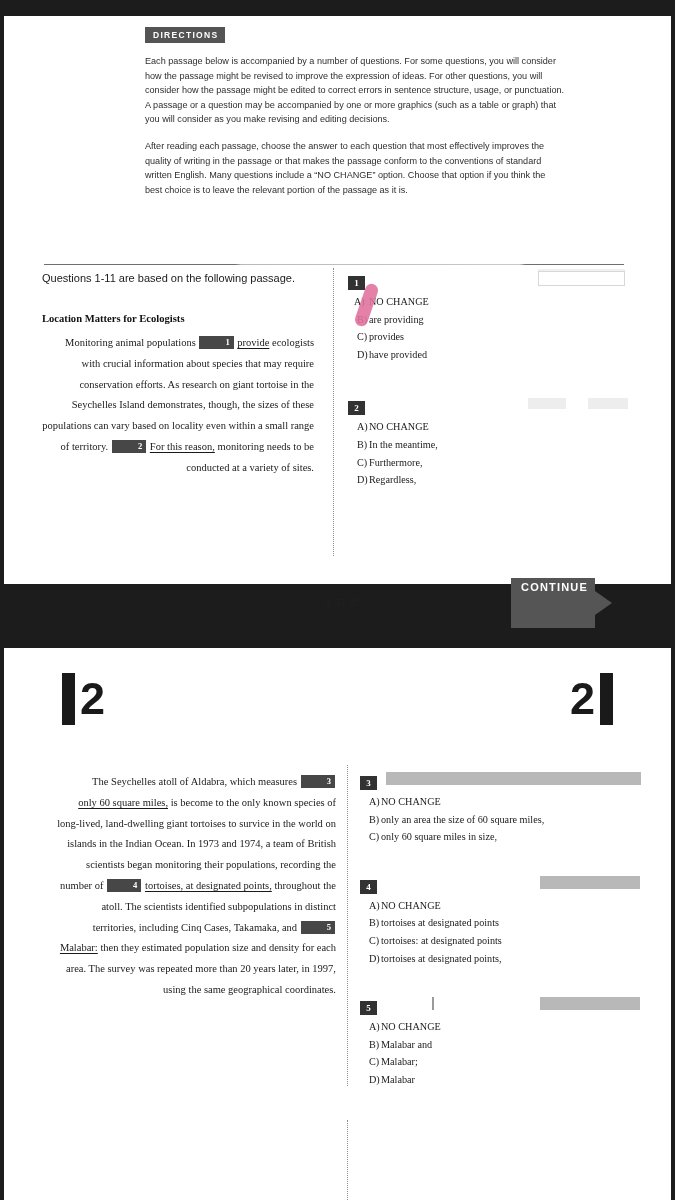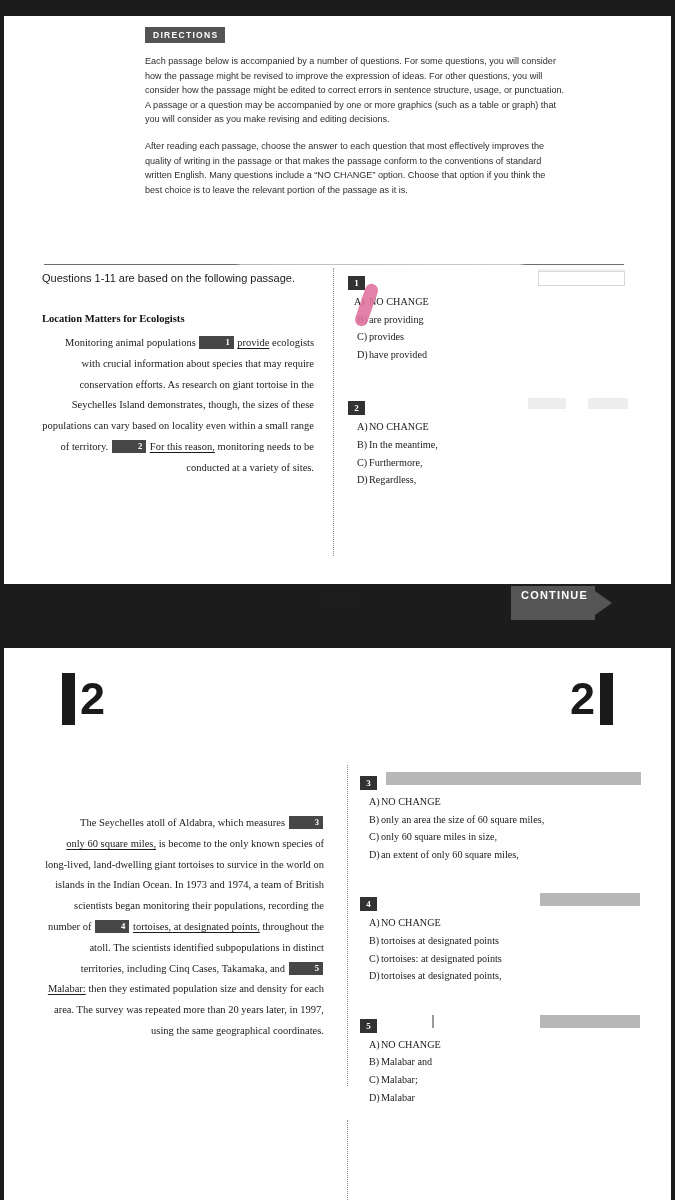--- a/index.html
+++ b/index.html
@@ -214,21 +214,21 @@
     display: flex;
     align-items: center;
   }
   .continue-body {
     background: #555555;
     color: #ffffff;
     font-family: "Liberation Sans", sans-serif;
     font-size: 11px;
     font-weight: bold;
     letter-spacing: 1.2px;
-    padding: 0 7px 0 10px;
+    padding: 0 7px 16px 10px;
     height: 34px;
     line-height: 19px;
   }
   .continue-arrow {
     width: 0; height: 0;
     border-top: 12.5px solid transparent;
     border-bottom: 12.5px solid transparent;
     border-left: 17px solid #555555;
   }
 
@@ -326,36 +326,35 @@
   <div class="sec-digit">2</div>
 </div>
 <div class="sec-right">
   <div class="sec-digit">2</div>
   <div class="sec-bar"></div>
 </div>
 
 <div class="divider" id="divider-p2a"></div>
 <div class="divider" id="divider-p2b"></div>
 
-<div class="col-left" style="top:772px; left:44px; width:280px;margin-top:41px;">
+<div class="col-left" style="top:772px; left:56px; width:280px;">
   <p class="passage"><span>The Seychelles atoll of Aldabra, which measures</span> <span class="chip">3</span> <span class="u">only 60 square miles,</span><span> is become to the only known species of long-lived, land-dwelling giant tortoises to survice in the world on islands in the Indian Ocean. In 1973 and 1974, a team of British scientists began monitoring their populations, recording the number of</span> <span class="chip">4</span> <span class="u">tortoises, at designated points,</span><span> throughout the atoll. The scientists identified subpopulations in distinct territories, including Cinq Cases, Takamaka, and</span> <span class="chip">5</span> <span class="u">Malabar:</span><span> then they estimated population size and density for each area. The survey was repeated more than 20 years later, in 1997, using the same geographical coordinates.</span></p>
 </div>
 
 <div class="col-right" style="top:772px; left:360px; width:300px;">
 
   <div class="qblock" style="margin-bottom:30px;">
     <div class="qnum-row">
       <span class="qnum">3</span>
       <span class="bar-gray" style="left:26px; width:255px;"></span>
     </div>
     <ul class="choices">
       <li><span class="lbl">A)</span><span>NO CHANGE</span></li>
       <li><span class="lbl">B)</span><span>only an area the size of 60 square miles,</span></li>
       <li><span class="lbl">C)</span><span>only 60 square miles in size,</span></li>
-      <li><span class="lbl">D)</span><span>an extent of only 60 square miles,</span></li>
     </ul>
   </div>
 
   <div class="qblock" style="margin-bottom:30px;">
     <div class="qnum-row">
       <span class="qnum">4</span>
       <span class="bar-gray" style="left:180px; width:100px;"></span>
     </div>
     <ul class="choices">
       <li><span class="lbl">A)</span><span>NO CHANGE</span></li>

